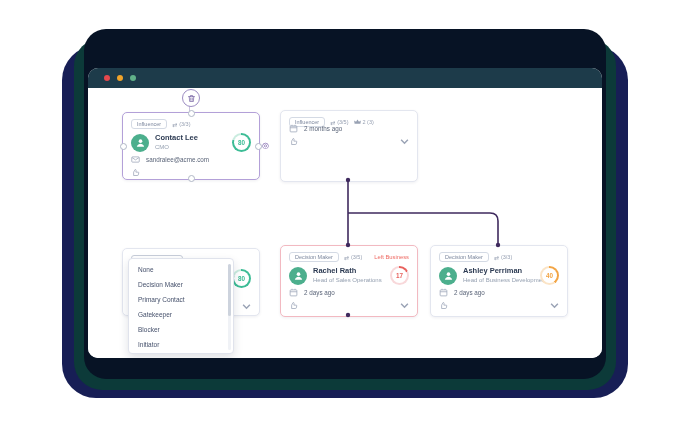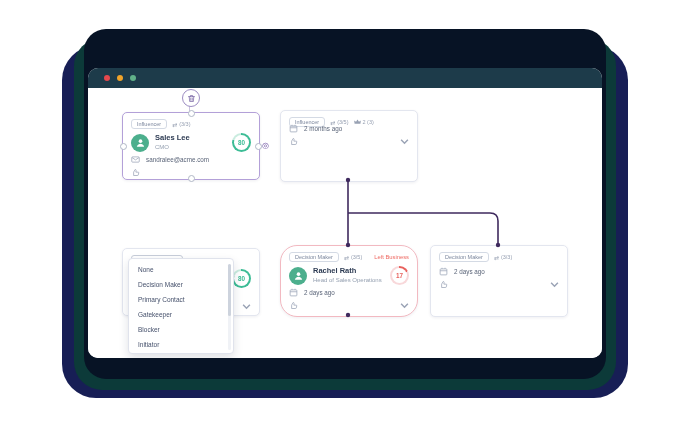--- a/index.html
+++ b/index.html
@@ -12,21 +12,21 @@
   
   .window{position:absolute;left:88px;top:68px;width:514px;height:290px;background:#fff;border-radius:10px;overflow:hidden;}
   .titlebar{height:20px;background:#1d3b4a;display:flex;align-items:center;padding-left:16px;gap:7px;}
   .dot{width:6px;height:6px;border-radius:50%;display:inline-block;}
   .canvas{position:relative;width:514px;height:270px;background:#fff;}
   
   .connectors{position:absolute;left:0;top:0;z-index:3;pointer-events:none;}
   
   .card{position:absolute;background:#fff;border:1px solid #e3e6ef;border-radius:5px;box-shadow:0 1px 3px rgba(25,35,65,.07);z-index:2;}
   .card.selected{border-color:#b3a0d8;}
-  .card.alert{border-color:#f2b9c1;border-radius:17px;}
+  .card.alert{border-color:#f2b9c1;}
   .row1{display:flex;align-items:center;gap:5px;margin:6px 8px 2px 8px;}
   .pill{border:1px solid #d4dae4;border-radius:3px;padding:1px 5px;font-size:5.5px;color:#7d889e;white-space:nowrap;}
   .meta{font-size:5.5px;color:#98a1b3;display:flex;align-items:center;gap:2px;white-space:nowrap;}
   .swap{font-size:6px;color:#98a1b3;}
   .status{margin-left:auto;font-size:5.8px;color:#ee6a63;white-space:nowrap;}
   .row2{display:flex;align-items:center;gap:6px;padding:2px 8px 0 8px;}
   .avatar{width:18px;height:18px;border-radius:50%;background:#4caf8d;flex:none;display:flex;align-items:center;justify-content:center;}
   .avatar svg{width:11px;height:11px;}
   .who{flex:1;min-width:0;}
   .name{font-size:7.5px;font-weight:bold;color:#2c3a52;line-height:1.3;}
@@ -100,21 +100,21 @@
             </span>
         </div>
         <div class="row2">
           <span class="avatar">
             <svg viewBox="0 0 24 24">
                 <circle cx="12" cy="9" r="4" fill="#fff"></circle>
                 <path d="M4 21c1.5-4.2 5-6.2 8-6.2s6.5 2 8 6.2z" fill="#fff"></path>
               </svg>
           </span>
           <div class="who">
-            <div class="name">Sales Lee</div>
+            <div class="name">Contact Lee</div>
             <div class="role">CMO</div>
           </div>
           <span class="ring" style="background: conic-gradient(rgb(60, 188, 149) 288deg, rgb(201, 236, 223) 0deg);">
               <span class="inner" style="color:#3cbc95;">80</span>
             </span>
         </div>
         <div class="row3">
           <svg viewBox="0 0 24 24" fill="none" stroke="#9aa3b5" stroke-width="2">
               <rect x="2" y="5" width="20" height="14" rx="2"></rect>
               <path d="M3 7l9 6 9-6"></path>
@@ -240,20 +240,35 @@
       </div>
 
       <div class="card" style="left:342px;top:157px;width:136px;height:70px;">
         <div class="row1">
           <span class="pill">Decision Maker</span>
           <span class="meta">
               <span class="swap">⇄</span>
               <span>(3/3)</span>
             </span>
         </div>
+        <div class="row2">
+          <span class="avatar">
+            <svg viewBox="0 0 24 24">
+                <circle cx="12" cy="9" r="4" fill="#fff"></circle>
+                <path d="M4 21c1.5-4.2 5-6.2 8-6.2s6.5 2 8 6.2z" fill="#fff"></path>
+              </svg>
+          </span>
+          <div class="who">
+            <div class="name">Ashley Perriman</div>
+            <div class="role">Head of Business Development</div>
+          </div>
+          <span class="ring" style="background: conic-gradient(rgb(242, 164, 68) 144deg, rgb(251, 228, 198) 0deg);">
+              <span class="inner" style="color:#f2a444;">40</span>
+            </span>
+        </div>
         <div class="row3">
           <svg viewBox="0 0 24 24" fill="none" stroke="#9aa3b5" stroke-width="2">
               <rect x="3" y="5" width="18" height="16" rx="2"></rect>
               <path d="M3 10h18M8 5V2M16 5V2"></path>
             </svg>
           <span>2 days ago</span>
         </div>
         <div class="row4">
           <svg viewBox="0 0 24 24" fill="none" stroke="#9aa3b5" stroke-width="2" stroke-linejoin="round">
               <path d="M7 11v9M7 11l4-7c2 0 3 1 2.5 3L13 11h6c1.5 0 2 1 1.7 2l-1.5 6c-.3 1-1 1-2 1H7"></path>

